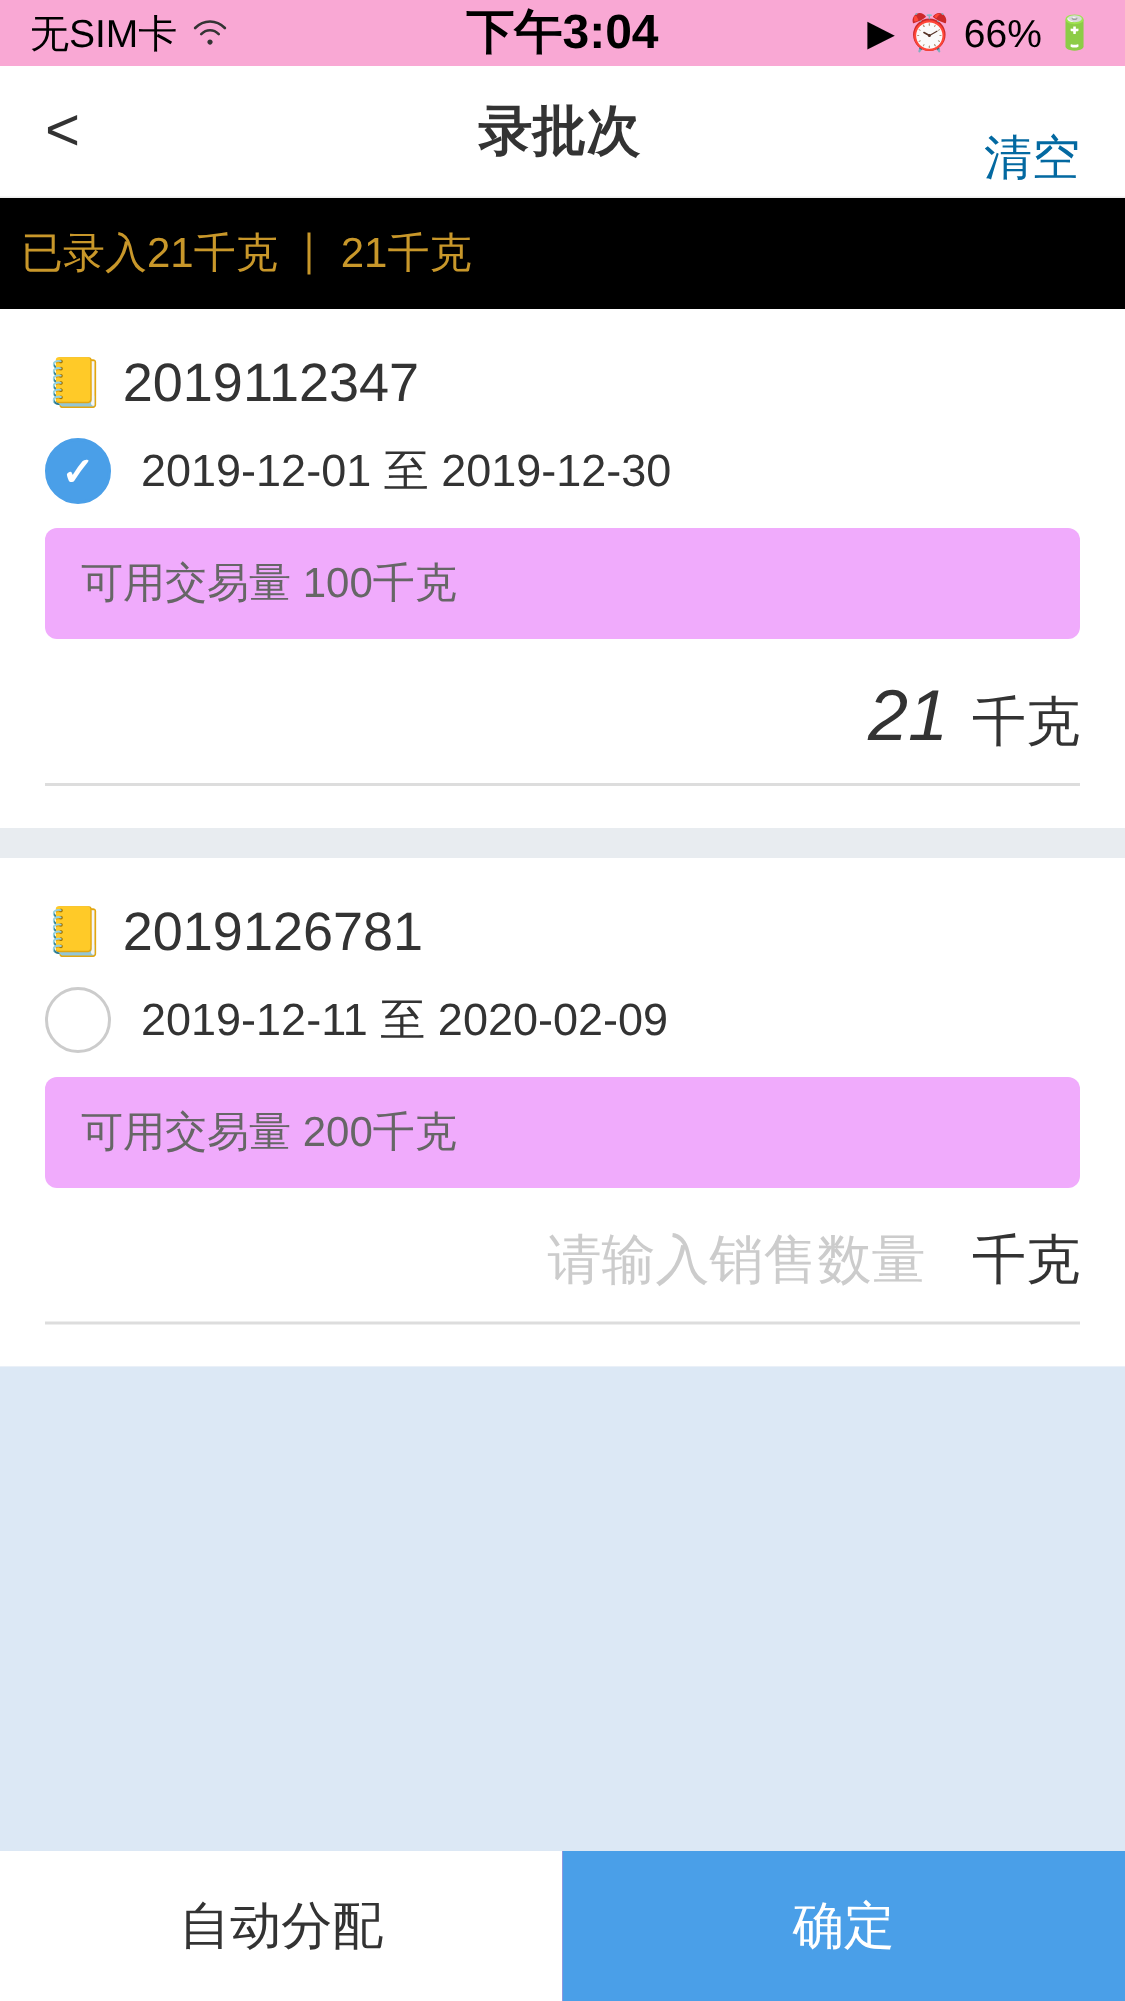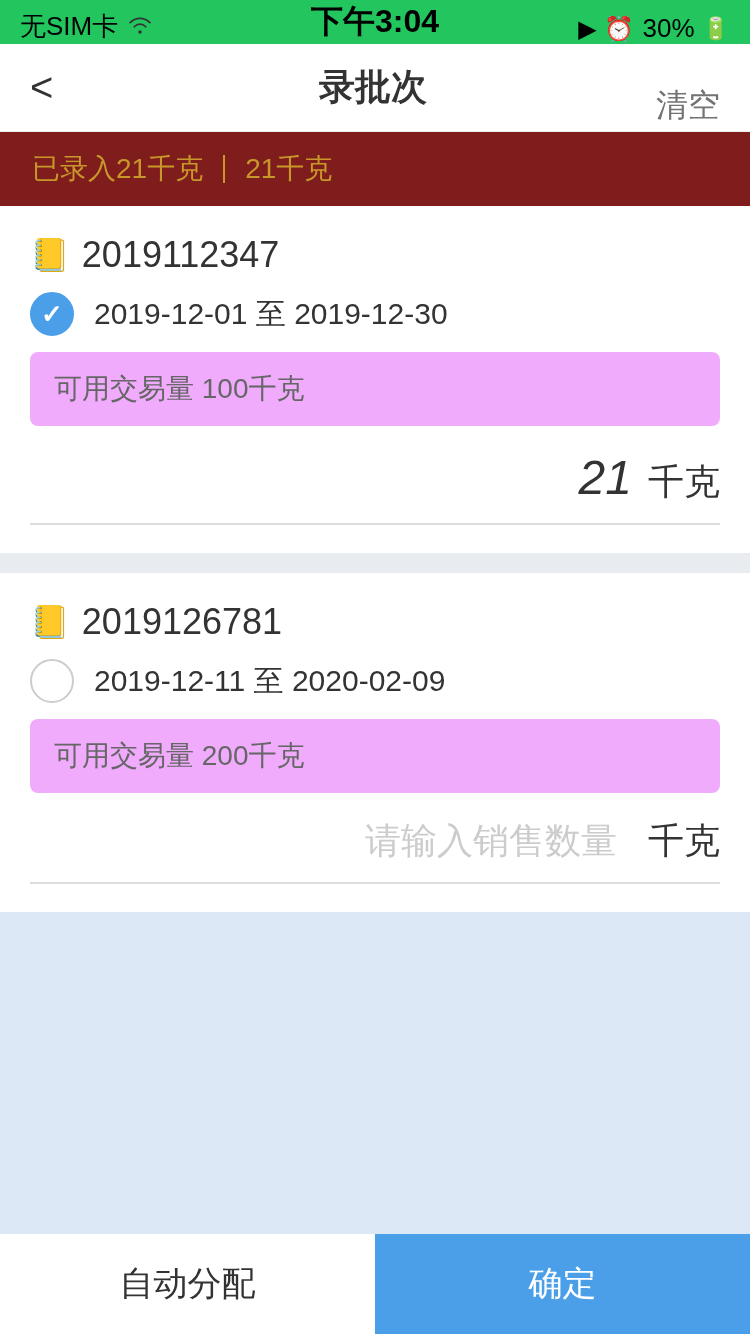--- a/index.html
+++ b/index.html
@@ -9,23 +9,23 @@
       min-height: 1334px;
       font-family: -apple-system, "PingFang SC", "Helvetica Neue", sans-serif;
       background: #f0f2f5;
       overflow-x: hidden;
     }
 
     
     .status-bar {
       width: 750px;
       height: 44px;
-      background: #22c55e;
-      display: flex;
-      align-items: flex-end;
+      background: #f9a8d4;
+      display: flex;
+      align-items: center;
       justify-content: space-between;
       padding: 0 20px;
       font-size: 28px;
     }
     .status-left {
       display: flex;
       align-items: center;
       gap: 8px;
       font-size: 26px;
     }
@@ -60,30 +60,30 @@
       cursor: pointer;
       width: 60px;
     }
     .nav-title {
       font-size: 36px;
       font-weight: 600;
       color: #333;
     }
     .nav-clear {
       font-size: 32px;
-      color: #737373;
+      color: #0369a1;
       cursor: pointer;
       margin-top: 36px;
     }
 
     
     .summary-bar {
       width: 750px;
-      background: #7f1d1d;
-      padding: 18px 32px;
+      background: #000000;
+      padding: 18px 14px;
       display: flex;
       align-items: center;
       gap: 20px;
     }
     .summary-text {
       font-size: 28px;
       color: #c8972a;
     }
     .summary-divider {
       width: 2px;
@@ -274,21 +274,21 @@
         <path d="M12 12.5c.8 0 1.5.7 1.5 1.5S12.8 15.5 12 15.5 10.5 14.8 10.5 14 11.2 12.5 12 12.5z" fill="#333"></path>
         <path d="M7 9.5C8.4 8.1 10.1 7.3 12 7.3s3.6.8 5 2.2" stroke="#333" stroke-width="1.5" stroke-linecap="round" fill="none"></path>
         <path d="M3.5 6C5.8 3.7 8.8 2.3 12 2.3s6.2 1.4 8.5 3.7" stroke="#333" stroke-width="1.5" stroke-linecap="round" fill="none"></path>
       </svg>
     </span>
   </div>
   <div class="status-center">下午3:04</div>
   <div class="status-right">
     <span style="font-size:24px;">▶</span>
     <span style="font-size:24px;">⏰</span>
-    <span>30%</span>
+    <span>66%</span>
     <span style="font-size:22px;">🔋</span>
   </div>
 </div>
 
 <div class="nav-bar">
   <span class="nav-back">&lt;</span>
   <span class="nav-title">录批次</span>
   <span class="nav-clear">清空</span>
 </div>
 

